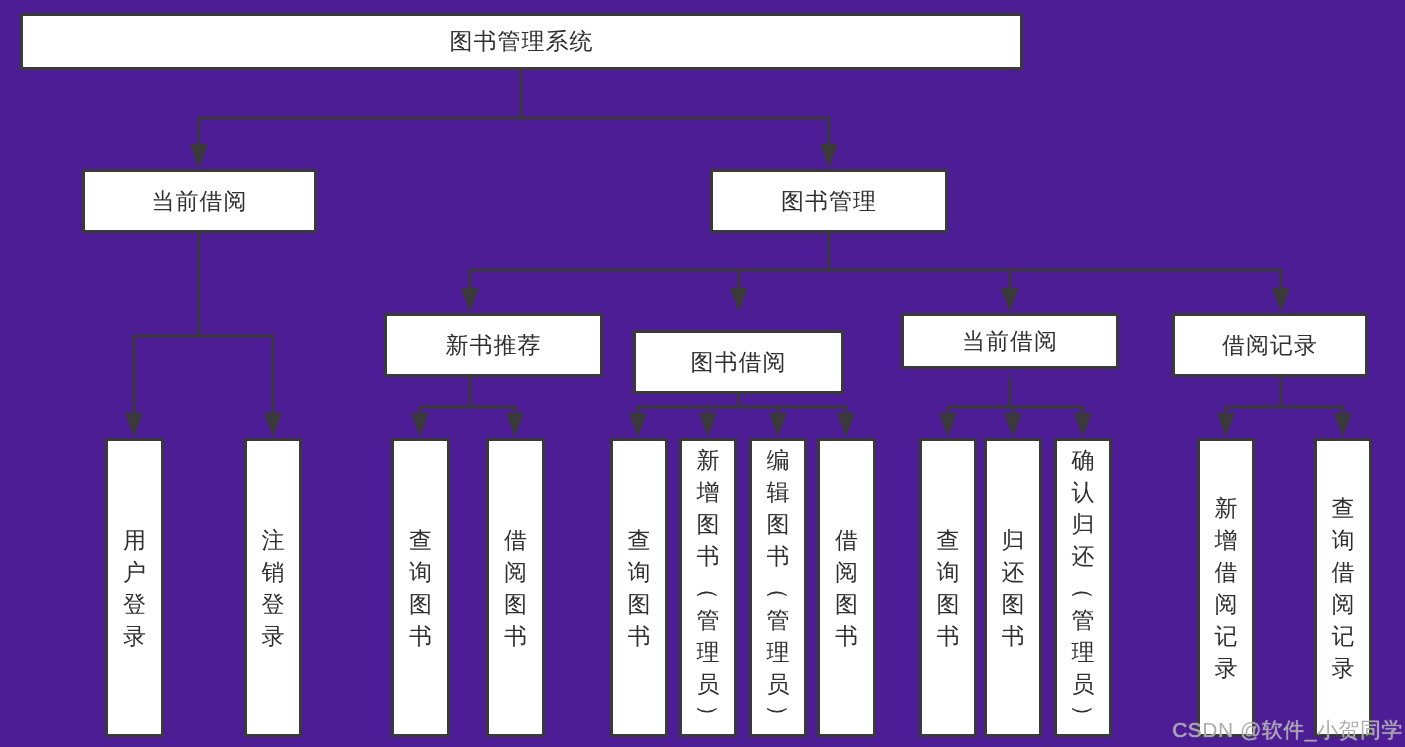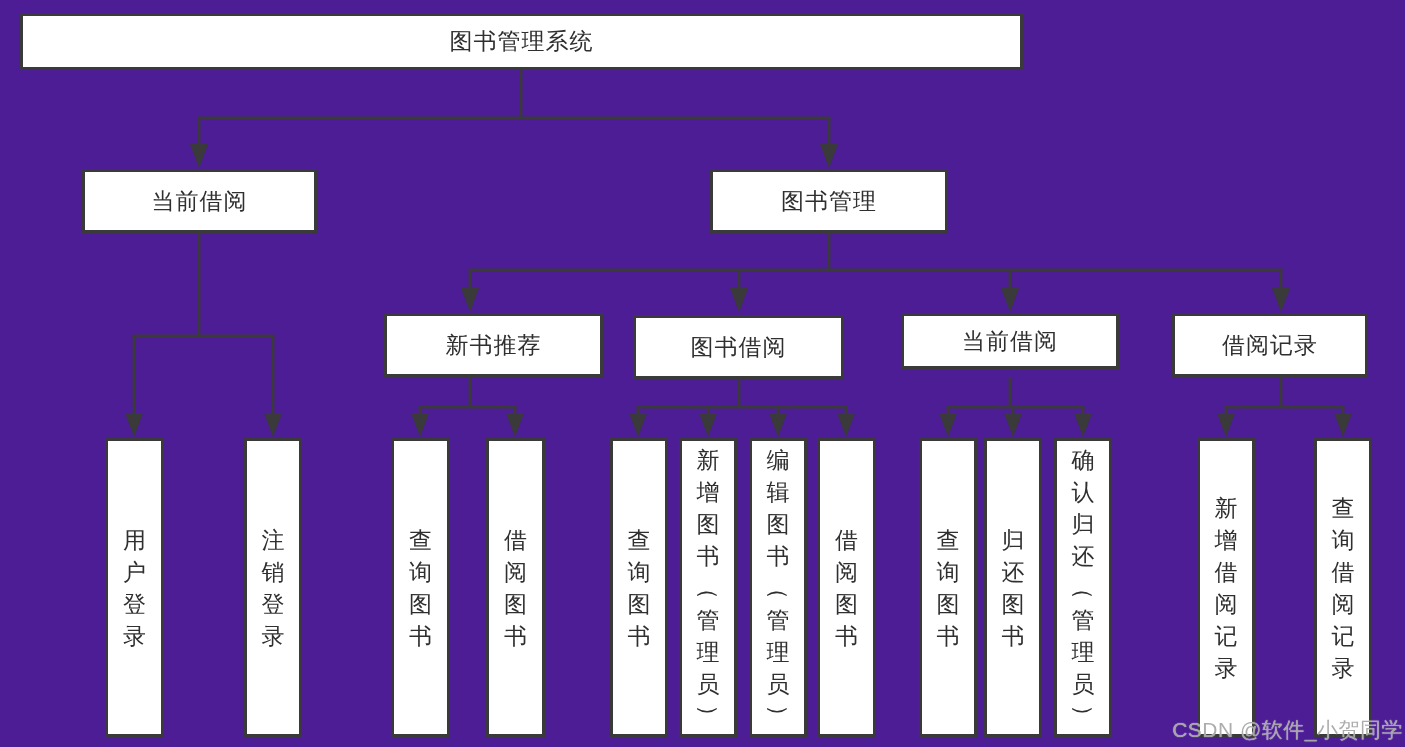--- a/index.html
+++ b/index.html
@@ -122,21 +122,21 @@
   <div class="node" style="left:82px; top:169px; width:235px; height:64px;">
     <span class="hlabel">当前借阅</span>
   </div>
   <div class="node" style="left:710px; top:169px; width:238px; height:64px;align-items:center;">
     <span class="hlabel">图书管理</span>
   </div>
 
   <div class="node" style="left:360px; top:313px; width:219px; height:64px;margin-left:24px;">
     <span class="hlabel">新书推荐</span>
   </div>
-  <div class="node" style="left:633px; top:315px; width:211px; height:64px;">
+  <div class="node" style="left:633px; top:330px; width:211px; height:64px;">
     <span class="hlabel">图书借阅</span>
   </div>
   <div class="node" style="left:901px; top:313px; width:218px; height:56px;">
     <span class="hlabel">当前借阅</span>
   </div>
   <div class="node" style="left:1172px; top:313px; width:196px; height:64px;">
     <span class="hlabel">借阅记录</span>
   </div>
 
   <div class="vnode" style="left:105px; top:438px; width:59px; height:299px;">

